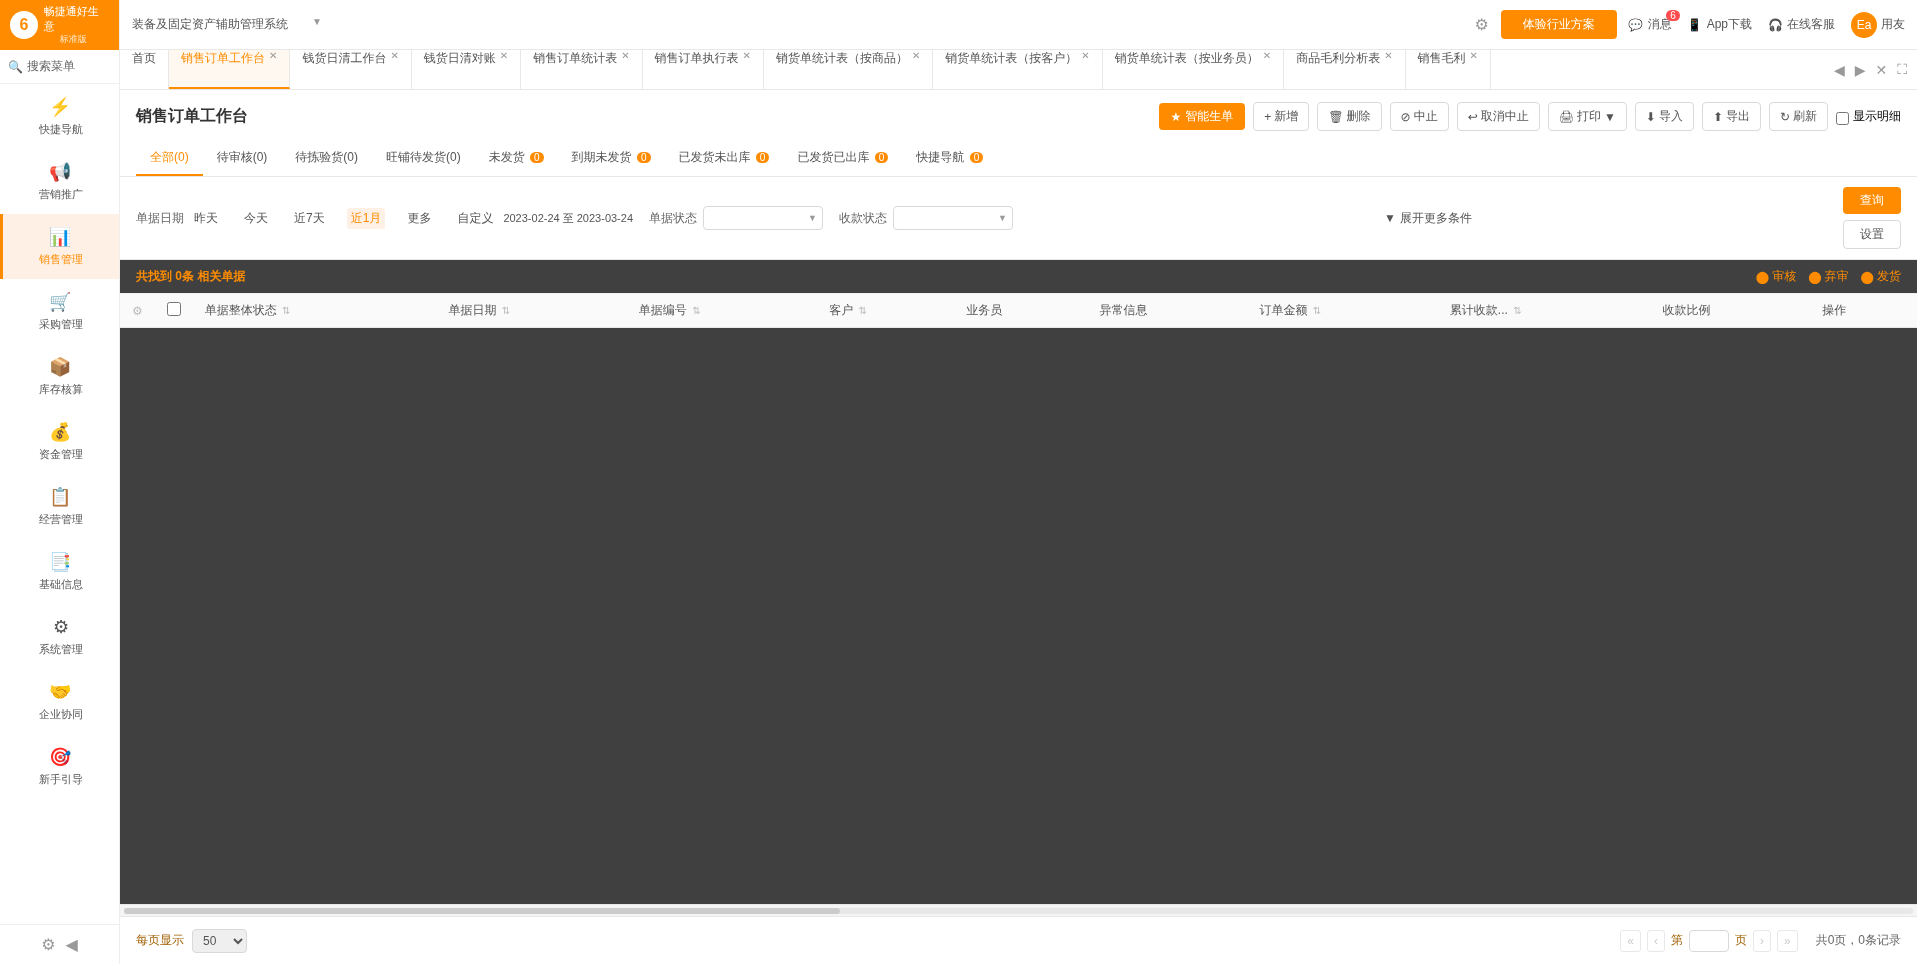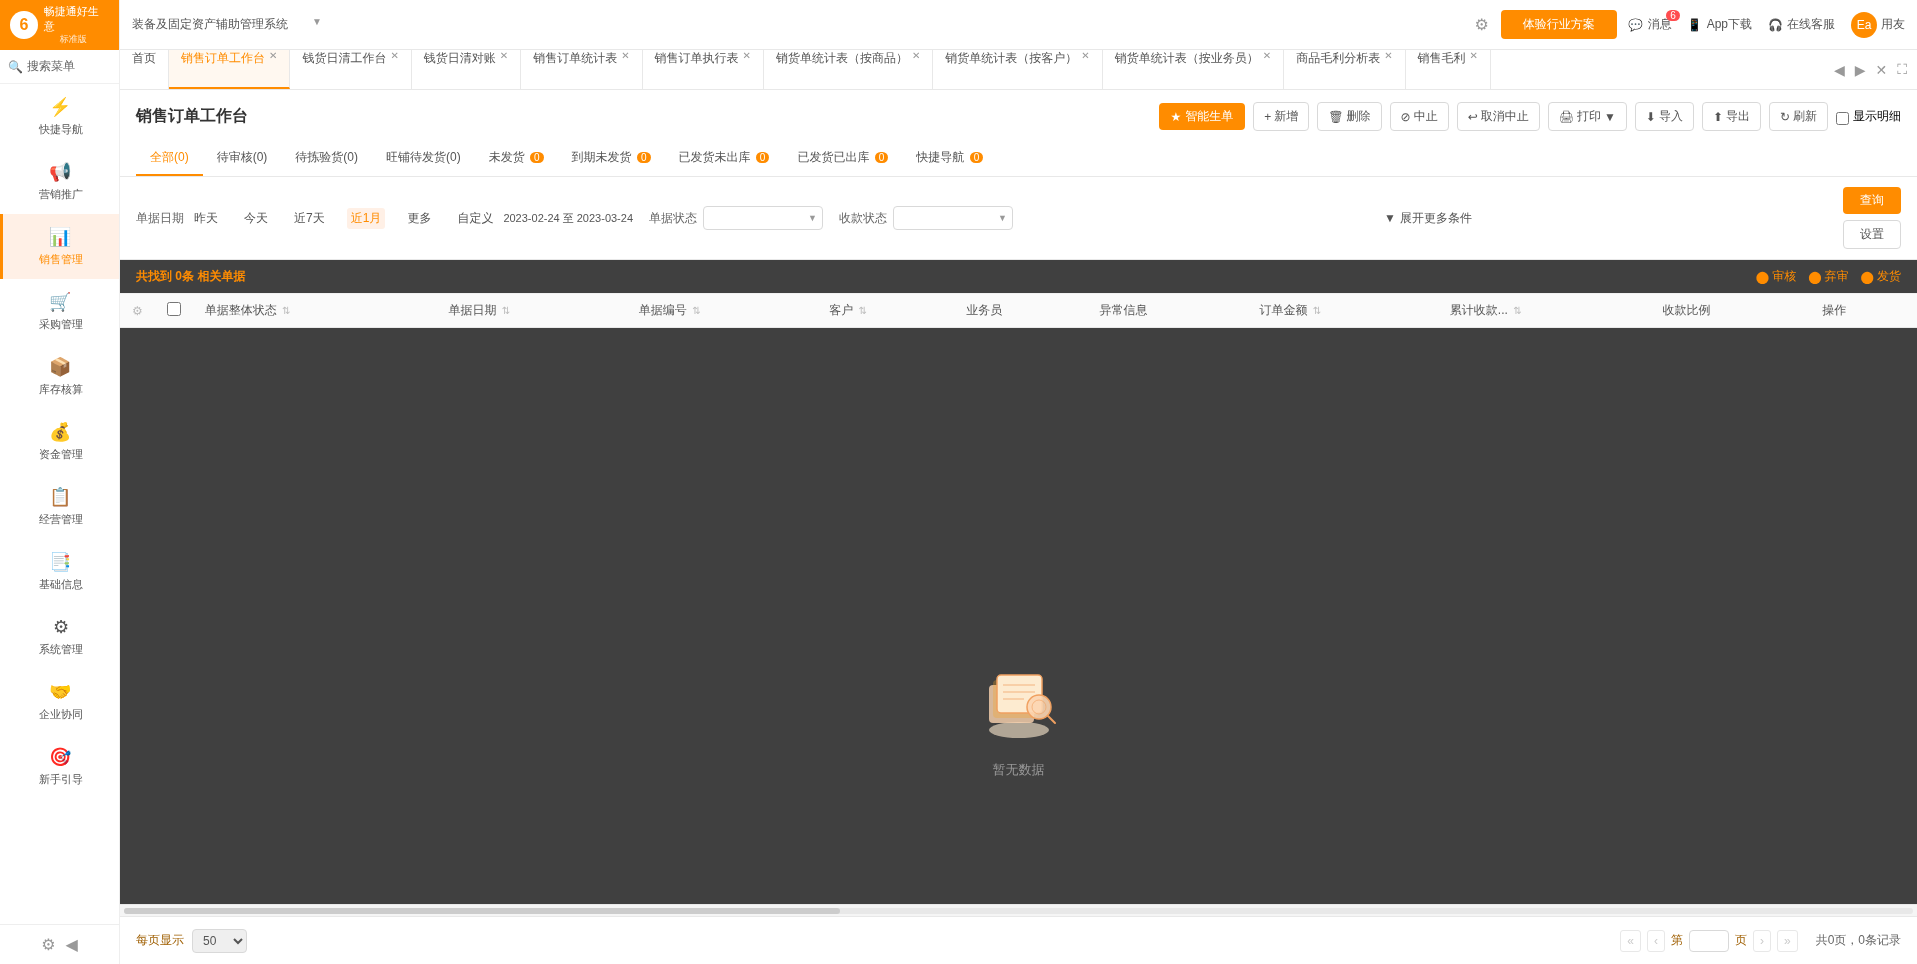--- a/index.html
+++ b/index.html
@@ -463,39 +463,20 @@
           </th>
           <th>
             <span>操作</span>
           </th>
         </tr>
       </thead>
       <tbody>
       </tbody>
     </table>
 
-    <div class="empty-state">
-      <div class="empty-icon">
-        <svg width="100" height="80" viewBox="0 0 100 80" fill="none" xmlns="http://www.w3.org/2000/svg">
-          <ellipse cx="50" cy="65" rx="30" ry="8" fill="#fdebd0" opacity="0.6"></ellipse>
-          <rect x="20" y="20" width="45" height="38" rx="4" fill="#fcd5b0" opacity="0.8"></rect>
-          <rect x="24" y="15" width="45" height="38" rx="4" fill="#f5a623" opacity="0.3"></rect>
-          <rect x="28" y="10" width="45" height="38" rx="4" fill="#fdebd0"></rect>
-          <rect x="28" y="10" width="45" height="38" rx="4" fill="none" stroke="#f0a060" stroke-width="1.5"></rect>
-          <line x1="34" y1="20" x2="66" y2="20" stroke="#f0a060" stroke-width="1.2" opacity="0.6"></line>
-          <line x1="34" y1="27" x2="66" y2="27" stroke="#f0a060" stroke-width="1.2" opacity="0.6"></line>
-          <line x1="34" y1="34" x2="55" y2="34" stroke="#f0a060" stroke-width="1.2" opacity="0.6"></line>
-          <circle cx="70" cy="42" r="12" fill="#fcd5b0" opacity="0.9"></circle>
-          <circle cx="70" cy="42" r="12" fill="none" stroke="#f0a060" stroke-width="1.5"></circle>
-          <line x1="79" y1="51" x2="86" y2="58" stroke="#f0a060" stroke-width="2" stroke-linecap="round"></line>
-          <circle cx="70" cy="42" r="7" fill="none" stroke="#f0a060" stroke-width="1" opacity="0.6"></circle>
-        </svg>
-      </div>
-      <span class="empty-text">暂无数据</span>
-    </div>
   </div>
 
   <div class="scrollbar-area">
     <div class="scrollbar-track">
       <div class="scrollbar-thumb"></div>
     </div>
   </div>
 
   <div class="pagination">
     <span class="pagination-label">每页显示</span>

